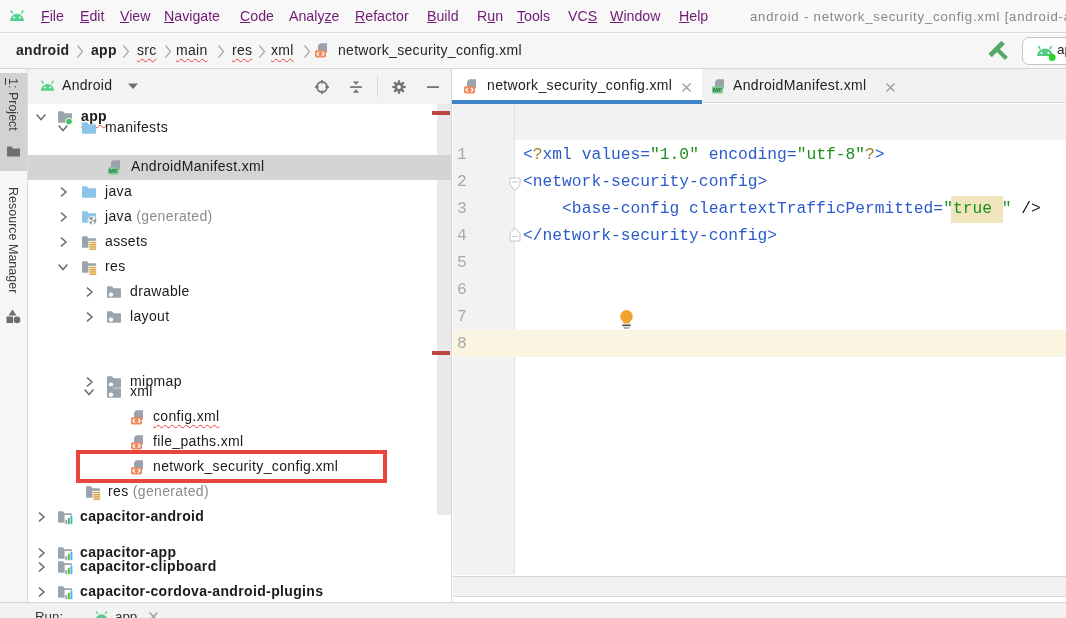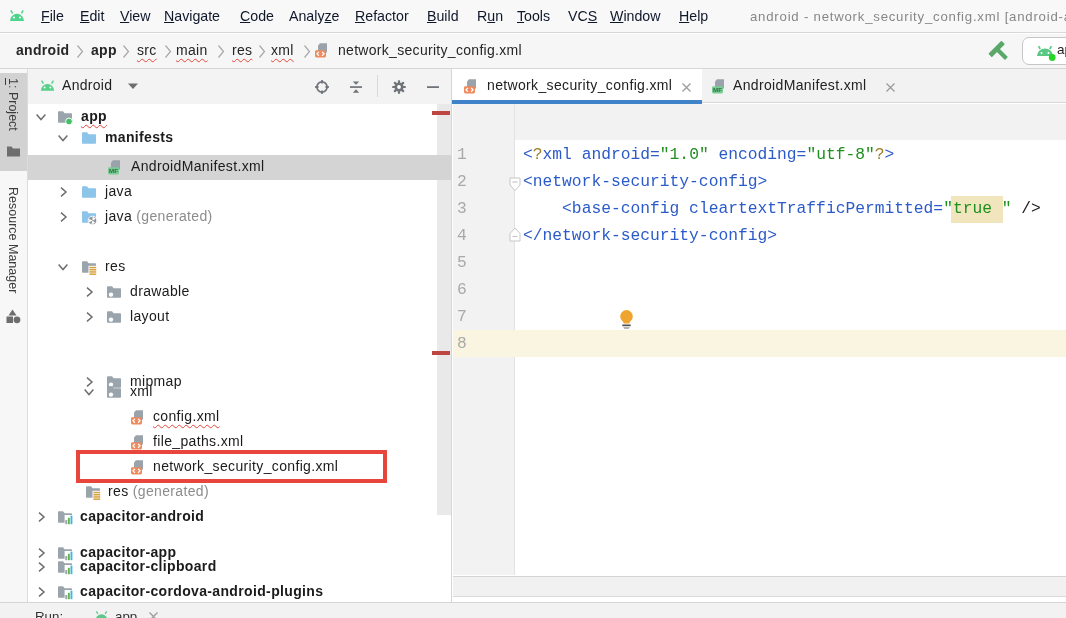--- a/index.html
+++ b/index.html
@@ -3,21 +3,21 @@
 <meta charset="utf-8">
 <style>
 * { margin:0; padding:0; box-sizing:border-box; }
 html,body { width:1066px; height:618px; overflow:hidden; background:#fff;
   font-family:"Liberation Sans", sans-serif; }
 #app { position:relative; width:1066px; height:618px; overflow:hidden; }
 .abs { position:absolute; }
 
 #menubar { left:0; top:0; width:1066px; height:33px; background:#f8f8f8;
   border-bottom:1px solid #d8d8d8; }
-.mi { position:absolute; top:8px; font-size:14.2px; color:#0f172a; }
+.mi { position:absolute; top:8px; font-size:14.2px; color:#701a75; }
 #wintitle { position:absolute; left:750px; top:9px; font-size:13.2px; letter-spacing:0.78px; color:#878787;
   white-space:nowrap; width:320px; overflow:hidden; }
 
 #navbar { left:0; top:34px; width:1066px; height:35px; background:#f6f6f6;
   border-bottom:1px solid #d6d6d6; }
 .bc { position:absolute; top:8px; font-size:14px; letter-spacing:0.3px; color:#262626; white-space:nowrap; }
 .bold { font-weight:bold; }
 .sq { text-decoration:underline; text-decoration-style:wavy; text-decoration-color:#e4453a;
   text-decoration-thickness:1px; text-underline-offset:3px;text-align:center; }
 .bsep { position:absolute; top:10px; }
@@ -205,21 +205,21 @@
 <div class="row" style="top:0px;">
           <svg class="chev" style="left:5px" width="16" height="16">
             <path d="M3.6 5.5 L8 10.5 L12.4 5.5" stroke="#6e6e6e" stroke-width="1.5" fill="none"></path>
           </svg>
           <svg class="icon16" style="left:29px" width="16" height="16" viewBox="0 0 16 16">
             <path d="M1 3.2 c0-.5.4-1 1-1 h4 l1.6 2 H14 c.6 0 1 .4 1 1 v7.6 c0 .6-.4 1-1 1 H2 c-.6 0-1-.4-1-1 z" fill="#9aa4ac"></path>
             <circle cx="12" cy="12.5" r="3.4" fill="#43c065" stroke="#fff" stroke-width="1"></circle>
           </svg>
           <span class="lbl" style="left:53px"><b class="sq">app</b></span>
         </div>
-<div class="row" style="top:21px;font-weight:bold;">
+<div class="row" style="top:11px;">
           <svg class="chev" style="left:27px" width="16" height="16">
             <path d="M3.6 5.5 L8 10.5 L12.4 5.5" stroke="#6e6e6e" stroke-width="1.5" fill="none"></path>
           </svg>
           <svg class="icon16" style="left:53px" width="16" height="16" viewBox="0 0 16 16">
             <path d="M1 3.2 c0-.5.4-1 1-1 h4 l1.6 2 H14 c.6 0 1 .4 1 1 v7.6 c0 .6-.4 1-1 1 H2 c-.6 0-1-.4-1-1 z" fill="#8dc4ea"></path>
           </svg>
           <span class="lbl" style="left:77px">manifests</span>
         </div>
 <div class="row" style="top:50px;background:#d4d4d4;">
           <svg class="icon16" style="left:79px" width="16" height="16" viewBox="0 0 16 16">
@@ -243,20 +243,34 @@
             <path d="M6 3.6 L11 8 L6 12.4" stroke="#6e6e6e" stroke-width="1.5" fill="none"></path>
           </svg>
           <svg class="icon16" style="left:53px" width="16" height="16" viewBox="0 0 16 16">
             <path d="M1 3.2 c0-.5.4-1 1-1 h4 l1.6 2 H14 c.6 0 1 .4 1 1 v7.6 c0 .6-.4 1-1 1 H2 c-.6 0-1-.4-1-1 z" fill="#8dc4ea"></path>
             <circle cx="11.5" cy="11.5" r="4.3" fill="#8b9399" stroke="#fff" stroke-width="1"></circle>
             <path d="M11.5 11.5 L11.5 8 A3.5 3.5 0 0 1 14.6 10 z" fill="#fff"></path>
             <path d="M11.5 11.5 L8.5 13.3 A3.5 3.5 0 0 1 8.3 10 z" fill="#fff"></path>
             <path d="M11.5 11.5 L14 13.5 A3.5 3.5 0 0 1 10.5 14.8 z" fill="#fff"></path>
           </svg>
           <span class="lbl" style="left:77px">java <span class="gray">(generated)</span></span>
+        </div>
+<div class="row" style="top:125px;">
+          <svg class="chev" style="left:27px" width="16" height="16">
+            <path d="M6 3.6 L11 8 L6 12.4" stroke="#6e6e6e" stroke-width="1.5" fill="none"></path>
+          </svg>
+          <svg class="icon16" style="left:53px" width="16" height="16" viewBox="0 0 16 16">
+            <path d="M1 3.2 c0-.5.4-1 1-1 h4 l1.6 2 H14 c.6 0 1 .4 1 1 v7.6 c0 .6-.4 1-1 1 H2 c-.6 0-1-.4-1-1 z" fill="#9aa4ac"></path>
+            <rect x="7.5" y="6.8" width="8.5" height="9.2" fill="#fff"></rect>
+            <rect x="8.4" y="7.8" width="6.8" height="1.5" fill="#d7a13c"></rect>
+            <rect x="8.4" y="10" width="6.8" height="1.5" fill="#d7a13c"></rect>
+            <rect x="8.4" y="12.2" width="6.8" height="1.5" fill="#d7a13c"></rect>
+            <rect x="8.4" y="14.4" width="6.8" height="1.5" fill="#d7a13c"></rect>
+          </svg>
+          <span class="lbl" style="left:77px">assets</span>
         </div>
 <div class="row" style="top:150px;">
           <svg class="chev" style="left:27px" width="16" height="16">
             <path d="M3.6 5.5 L8 10.5 L12.4 5.5" stroke="#6e6e6e" stroke-width="1.5" fill="none"></path>
           </svg>
           <svg class="icon16" style="left:53px" width="16" height="16" viewBox="0 0 16 16">
             <path d="M1 3.2 c0-.5.4-1 1-1 h4 l1.6 2 H14 c.6 0 1 .4 1 1 v7.6 c0 .6-.4 1-1 1 H2 c-.6 0-1-.4-1-1 z" fill="#9aa4ac"></path>
             <rect x="7.5" y="6.8" width="8.5" height="9.2" fill="#fff"></rect>
             <rect x="8.4" y="7.8" width="6.8" height="1.5" fill="#d7a13c"></rect>
             <rect x="8.4" y="10" width="6.8" height="1.5" fill="#d7a13c"></rect>
@@ -429,21 +443,21 @@
 <div class="abs" id="truehl"></div>
 <div id="code">
 <span class="abs mono lnum" style="top:141px">1</span>
 <span class="abs mono lnum" style="top:168px">2</span>
 <span class="abs mono lnum" style="top:195px">3</span>
 <span class="abs mono lnum" style="top:222px">4</span>
 <span class="abs mono lnum" style="top:249px">5</span>
 <span class="abs mono lnum" style="top:276px">6</span>
 <span class="abs mono lnum" style="top:303px">7</span>
 <span class="abs mono lnum" style="top:330px">8</span>
-<span class="abs mono cline" style="top:141px"><span class="ctag">&lt;</span><span class="cq">?</span><span class="ctag">xml android</span><span class="ctag">=</span><span class="cstr">"1.0"</span><span class="ctag"> encoding=</span><span class="cstr">"utf-8"</span><span class="cq">?</span><span class="ctag">&gt;</span></span>
+<span class="abs mono cline" style="top:141px"><span class="ctag">&lt;</span><span class="cq">?</span><span class="ctag">xml values</span><span class="ctag">=</span><span class="cstr">"1.0"</span><span class="ctag"> encoding=</span><span class="cstr">"utf-8"</span><span class="cq">?</span><span class="ctag">&gt;</span></span>
 <span class="abs mono cline" style="top:168px"><span class="ctag">&lt;network-security-config&gt;</span></span>
 <span class="abs mono cline" style="top:195px">    <span class="ctag">&lt;base-config cleartextTrafficPermitted=</span><span class="cstr">"true "</span><span class="cplain"> /&gt;</span></span>
 <span class="abs mono cline" style="top:222px"><span class="ctag">&lt;/network-security-config&gt;</span></span>
 <svg class="abs" style="left:509px;top:177px" width="12" height="15">
         <path d="M1 1 H11 V8 L6 13.5 L1 8 z" fill="#fff" stroke="#c6c6c6"></path>
         <line x1="3.5" y1="5" x2="8.5" y2="5" stroke="#c6c6c6" stroke-width="1.2"></line>
       </svg>
 <svg class="abs" style="left:509px;top:227px" width="12" height="15">
         <path d="M6 1 L11 6.5 V14 H1 V6.5 z" fill="#fff" stroke="#c6c6c6"></path>
         <line x1="3.5" y1="9.5" x2="8.5" y2="9.5" stroke="#c6c6c6" stroke-width="1.2"></line>

